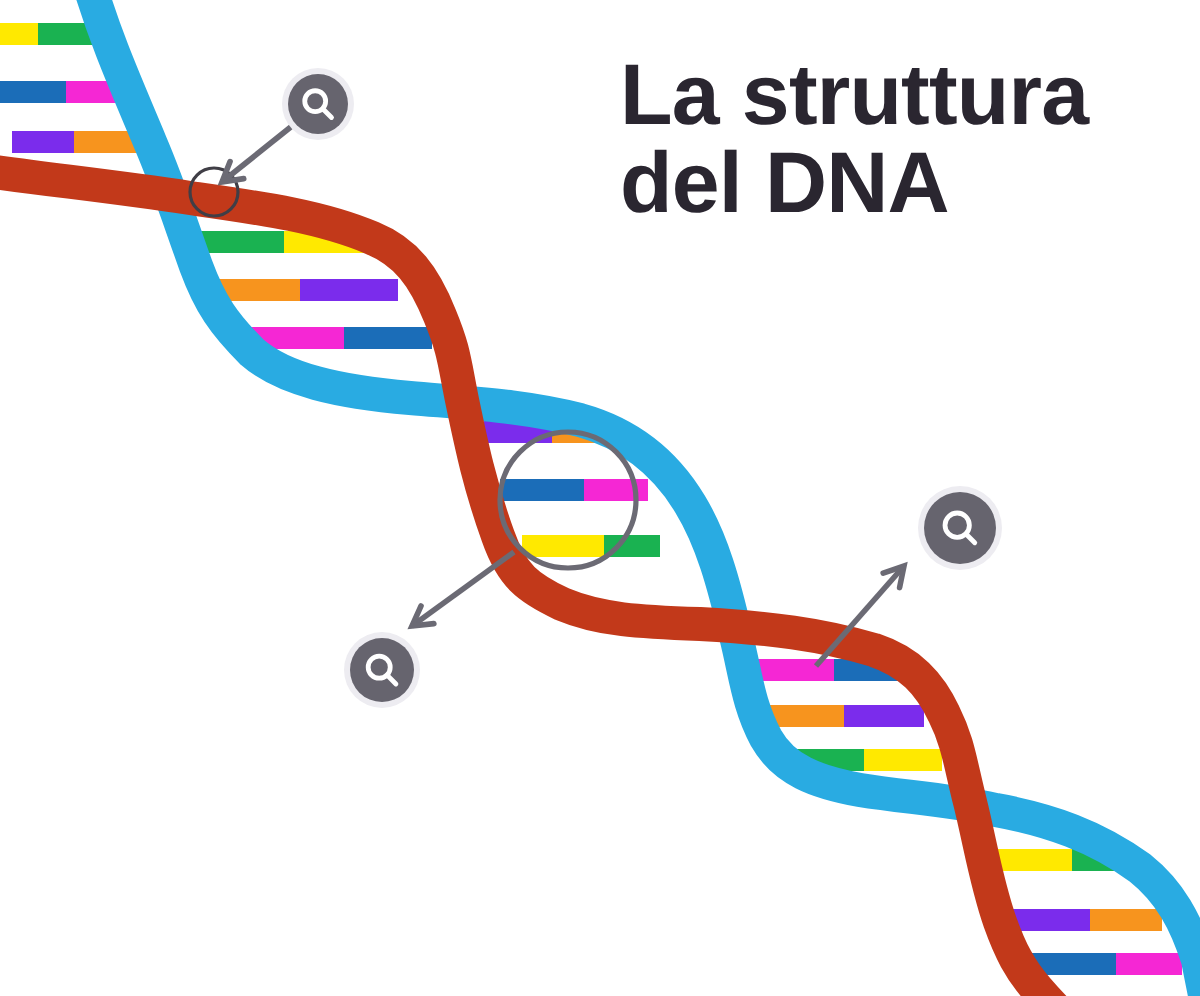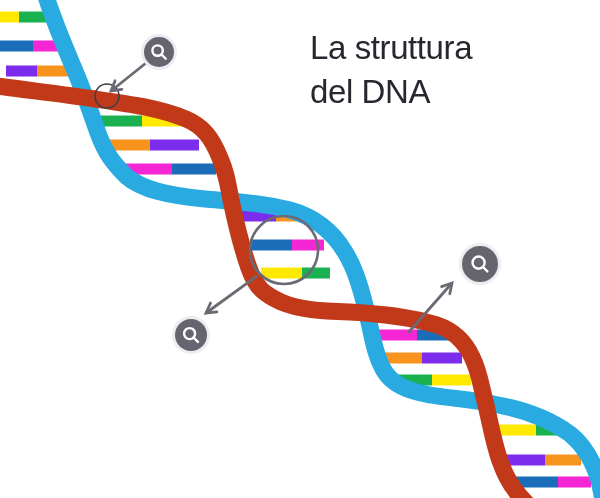--- a/index.html
+++ b/index.html
@@ -1,20 +1,20 @@
 <!DOCTYPE html>
 <html><head>
 <meta charset="utf-8">
 <style>
   html,body{margin:0;padding:0;}
   body{width:600px;height:498px;background:#ffffff;overflow:hidden;position:relative;
        font-family:"Liberation Sans",sans-serif;}
   .stage{position:absolute;left:0;top:0;width:600px;height:498px;}
   svg{display:block;position:absolute;left:0;top:0;}
-  .title{position:absolute;left:310px;top:26px;font-weight:normal;font-size:33px;
+  .title{position:absolute;left:310px;top:26px;font-weight:bold;font-size:43px;
          line-height:44px;letter-spacing:-0.4px;}
 </style>
 </head>
 <body>
 
 <div class="stage">
   <svg id="scene" width="600" height="498" viewBox="0 0 600 498">
     <g id="rungs-layer">
         <rect x="0" y="11.5" width="19" height="11" fill="#ffe900"></rect>
         <rect x="19" y="11.5" width="37" height="11" fill="#1ab251"></rect>

